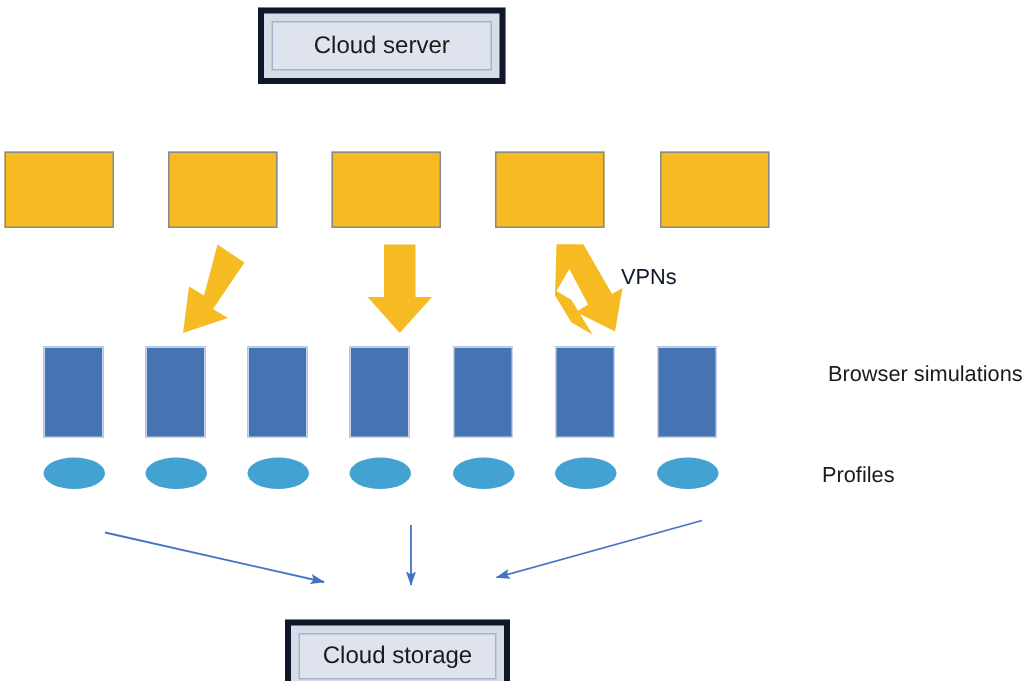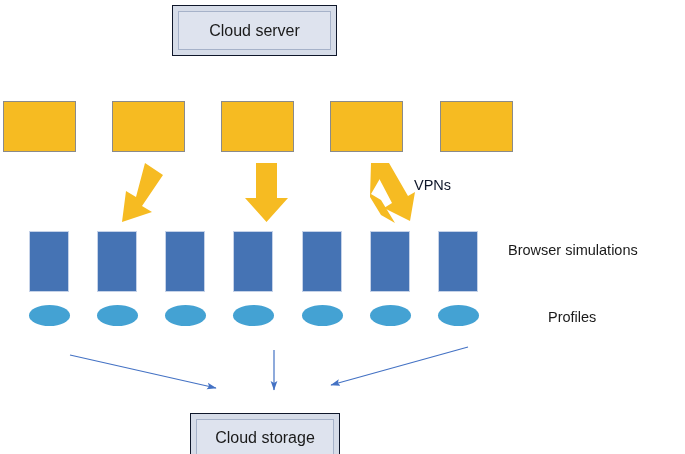--- a/index.html
+++ b/index.html
@@ -16,21 +16,21 @@
     width: 685px;
     height: 454px;
     background: #ffffff;
     overflow: hidden;
   }
   
   .bevel-box {
     position: absolute;
     box-sizing: border-box;
     background: #D6DCE8;
-    border: 1px solid #0f172a;
+    border: 4px solid #0f172a;
     padding: 5px;
   }
   .bevel-box .bevel-inner {
     box-sizing: border-box;
     width: 100%;
     height: 100%;
     background: #DEE3EE;
     border: 1px solid #A6B2C9;
     display: flex;
     align-items: center;
@@ -108,21 +108,21 @@
   <span class="vpn-label" id="vpn-label" style="left: 414px; top: 178px;">VPNs</span>
 
   <div class="browser-box" id="browser-0" style="left: 29px; top: 231px; width: 40px; height: 61px;"></div>
   <div class="browser-box" id="browser-1" style="left: 97px; top: 231px; width: 40px; height: 61px;"></div>
   <div class="browser-box" id="browser-2" style="left: 165px; top: 231px; width: 40px; height: 61px;"></div>
   <div class="browser-box" id="browser-3" style="left: 233px; top: 231px; width: 40px; height: 61px;"></div>
   <div class="browser-box" id="browser-4" style="left: 302px; top: 231px; width: 40px; height: 61px;"></div>
   <div class="browser-box" id="browser-5" style="left: 370px; top: 231px; width: 40px; height: 61px;"></div>
   <div class="browser-box" id="browser-6" style="left: 438px; top: 231px; width: 40px; height: 61px;"></div>
 
-  <span class="side-label" id="browser-label" style="left: 508px; top: 243px;">Browser simulations</span>
+  <span class="side-label" id="browser-label" style="left: 552px; top: 243px;">Browser simulations</span>
 
   <div class="profile-ellipse" id="profile-0" style="left: 29px; top: 305px; width: 41px; height: 21px;"></div>
   <div class="profile-ellipse" id="profile-1" style="left: 97px; top: 305px; width: 41px; height: 21px;"></div>
   <div class="profile-ellipse" id="profile-2" style="left: 165px; top: 305px; width: 41px; height: 21px;"></div>
   <div class="profile-ellipse" id="profile-3" style="left: 233px; top: 305px; width: 41px; height: 21px;"></div>
   <div class="profile-ellipse" id="profile-4" style="left: 302px; top: 305px; width: 41px; height: 21px;"></div>
   <div class="profile-ellipse" id="profile-5" style="left: 370px; top: 305px; width: 41px; height: 21px;"></div>
   <div class="profile-ellipse" id="profile-6" style="left: 438px; top: 305px; width: 41px; height: 21px;"></div>
 
   <span class="side-label" id="profiles-label" style="left: 548px; top: 310px;">Profiles</span>

